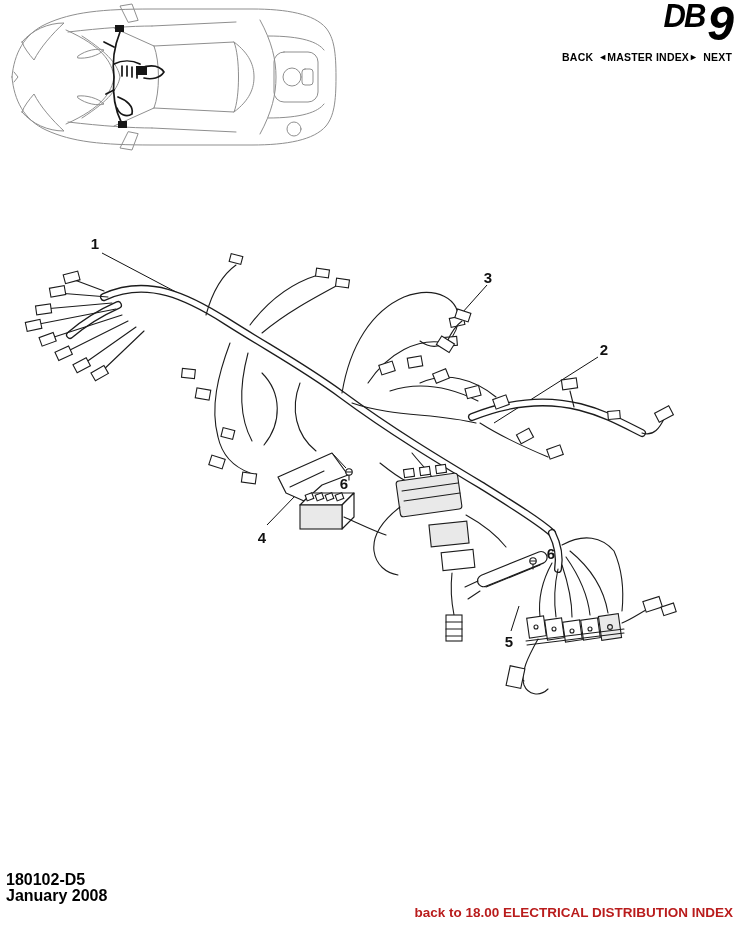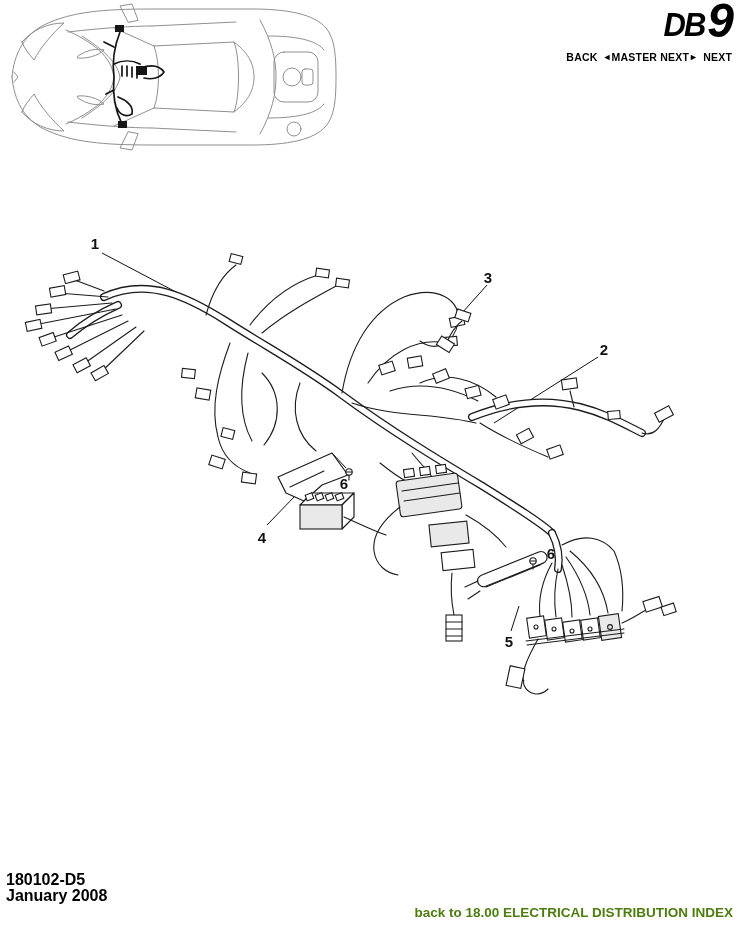--- a/index.html
+++ b/index.html
@@ -3,38 +3,38 @@
 <meta charset="utf-8">
 <style>
   html,body{margin:0;padding:0;background:#fff;}
   .page{
     position:relative;width:737px;height:925px;background:#fff;overflow:hidden;
     font-family:"Liberation Sans",sans-serif;color:#000;
   }
   
   .car-wrap{position:absolute;left:2px;top:2px;width:340px;height:150px;}
   .header-right{position:absolute;right:5px;top:0;text-align:right;}
-  .logo{display:flex;align-items:flex-end;justify-content:flex-end;height:40px;line-height:1;}
+  .logo{display:flex;align-items:flex-start;justify-content:flex-end;height:40px;line-height:1;}
   .logo-db{font-style:italic;font-weight:900;font-size:31px;letter-spacing:-2px;transform:scaleY(1.05);}
   .logo-9{font-style:italic;font-weight:900;font-size:48px;margin-left:3px;margin-bottom:-5px;letter-spacing:-2px;}
   .section-title{margin-top:4px;font-size:15px;font-weight:bold;letter-spacing:.2px;}
   .nav-row{margin-top:11px;font-size:10.5px;font-weight:bold;display:flex;justify-content:flex-end;gap:0;letter-spacing:.2px;}
   .nav-row a{color:#000;text-decoration:none;cursor:pointer;display:inline-flex;gap:5px;}
   .arrow{font-size:9px;position:relative;top:1px;}
   
   .diagram-area{position:absolute;left:0;top:225px;width:737px;height:480px;}
   .diagram-area svg{position:absolute;left:0;top:0;}
   .callout{
     position:absolute;transform:translate(-50%,-50%);
     font-size:15px;font-weight:bold;color:#111;line-height:1;
   }
   
   .footer-left{position:absolute;left:6px;top:872px;font-size:16px;font-weight:bold;line-height:16px;}
   .footer-right{position:absolute;right:4px;top:905px;font-size:13.5px;font-weight:bold;}
-  .footer-right a{color:#4d7c0f;text-decoration:none;cursor:pointer;}
+  .footer-right a{color:#b91c1c;text-decoration:none;cursor:pointer;}
   
   .cw{fill:none;stroke:#8f8f8f;stroke-width:1;stroke-linecap:round;stroke-linejoin:round;}
   .hb{fill:none;stroke:#161616;stroke-width:1.7;stroke-linecap:round;stroke-linejoin:round;}
   .w{fill:none;stroke:#1c1c1c;stroke-width:1.1;stroke-linecap:round;stroke-linejoin:round;}
   .tO{fill:none;stroke:#1c1c1c;stroke-width:8;stroke-linecap:round;}
   .tI{fill:none;stroke:#fff;stroke-width:5.4;stroke-linecap:round;}
   .cn{fill:#fff;stroke:#1c1c1c;stroke-width:1.1;}
   .cg{fill:#e9e9e9;stroke:#1c1c1c;stroke-width:1.1;}
   .ld{fill:none;stroke:#111;stroke-width:1;}
   .pl{fill:#fff;stroke:#1c1c1c;stroke-width:1.2;stroke-linejoin:round;}
@@ -99,21 +99,21 @@
     <div class="logo">
       <span class="logo-db">DB</span>
       <span class="logo-9">9</span>
     </div>
     <div class="nav-row">
       <a>
         <span>BACK</span>
         <span class="arrow">◄</span>
       </a>
       <a>
-        <span>MASTER NEXT</span>
+        <span>MASTER INDEX</span>
       </a>
       <a>
         <span class="arrow">►</span>
         <span>NEXT</span>
       </a>
     </div>
   </div>
 
   <div class="diagram-area">
     <svg width="737" height="480" viewBox="0 0 737 480">

